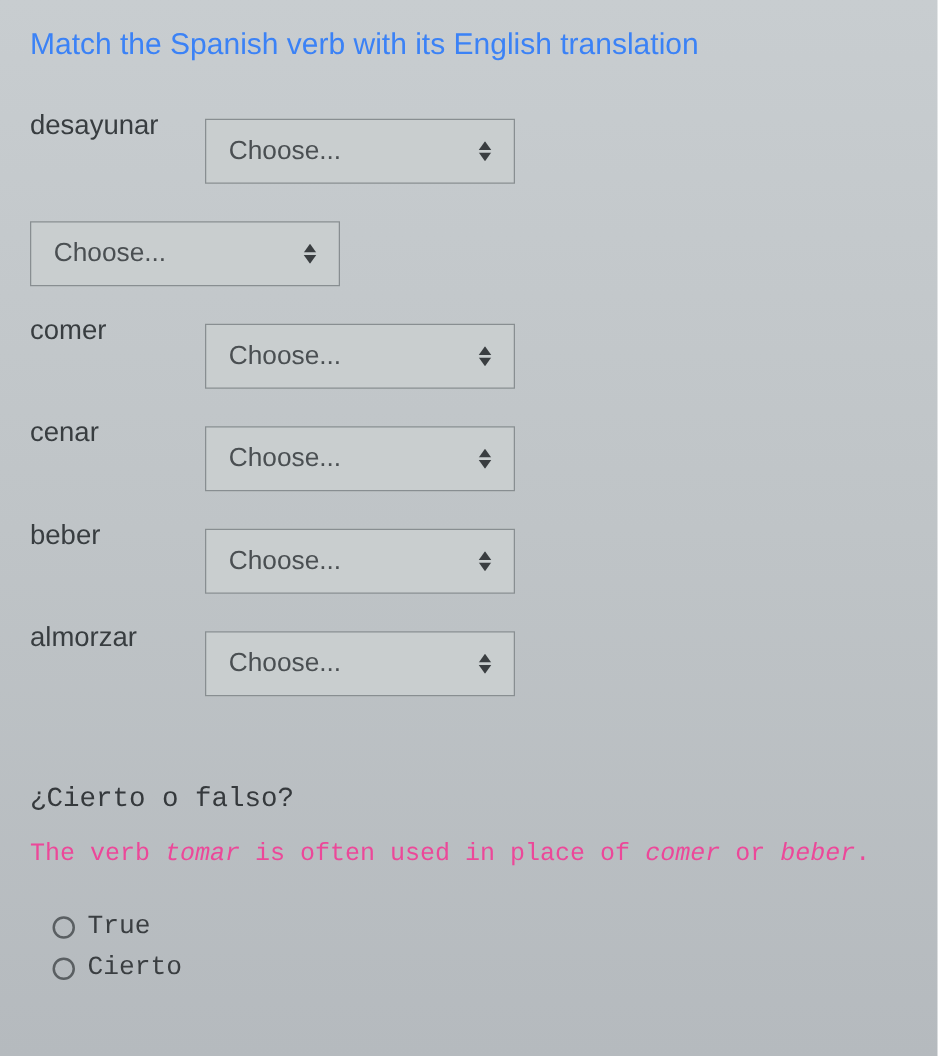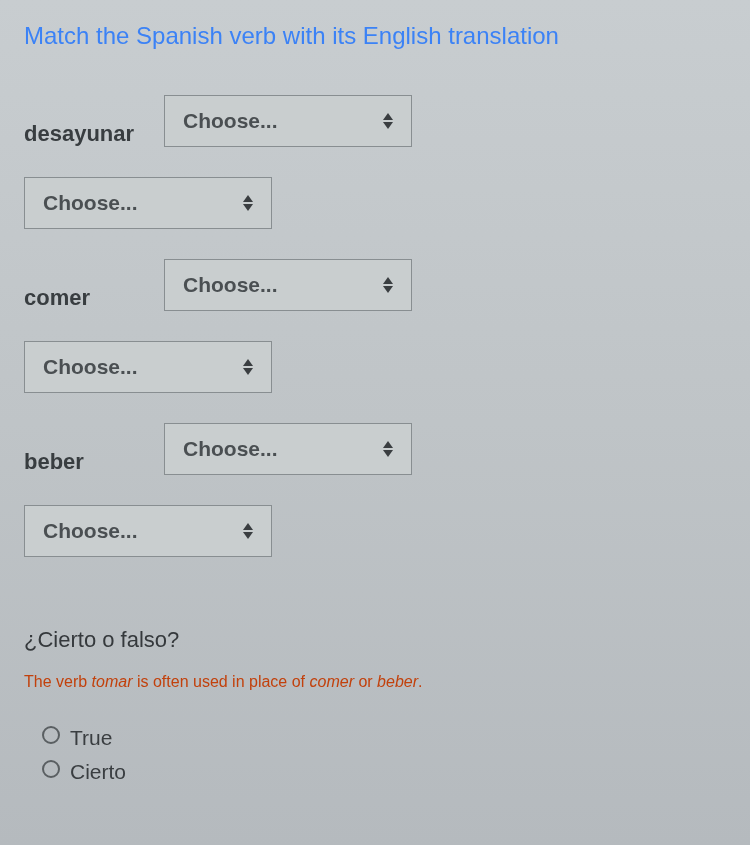--- a/index.html
+++ b/index.html
@@ -20,23 +20,22 @@
       font-weight: 400;
       color: #3b82f6;
       margin-bottom: 28px;
       line-height: 1.3;
     }
     .matching-section {
       margin-bottom: 70px;
     }
     .match-row {
       display: flex;
-      align-items: flex-end;
+      align-items: flex-start;
       margin-bottom: 14px;
-      font-weight: bold;
     }
     .match-label {
       width: 140px;
       font-size: 22px;
       color: #383d40;
       padding-top: 8px;
     }
     .select-wrapper {
       position: relative;
       width: 248px;
@@ -65,43 +64,44 @@
       display: flex;
       flex-direction: column;
       gap: 2px;
       pointer-events: none;
     }
     .select-icon svg {
       display: block;
     }
     .tf-section {
       margin-top: 32px;
+      font-family: Liberation Mono, monospace;
     }
     .tf-heading {
       font-size: 22px;
       color: #35393c;
       margin-bottom: 18px;
     }
     .tf-statement {
-      font-size: 16px;
-      color: #c2410c;
+      font-size: 20px;
+      color: #ec4899;
       margin-bottom: 32px;
       line-height: 1.4;
     }
     .tf-statement em {
       font-style: italic;
     }
     .select-one {
       font-size: 21px;
       color: #3c4043;
       margin-bottom: 14px;
     }
     .radio-option {
       display: flex;
-      align-items: flex-start;
+      align-items: center;
       margin-bottom: 10px;
       margin-left: 18px;
     }
     .radio-circle {
       width: 18px;
       height: 18px;
       border: 2px solid #5a5f62;
       border-radius: 50%;
       background: transparent;
       margin-right: 10px;
@@ -158,20 +158,21 @@
             <polygon points="6,0 11,7 1,7" fill="#3a3e41"></polygon>
           </svg>
         <svg width="12" height="7" viewBox="0 0 12 7">
             <polygon points="1,0 11,0 6,7" fill="#3a3e41"></polygon>
           </svg>
       </span>
     </div>
   </div>
 
   <div class="match-row">
+    <div class="match-label">cenar</div>
     <div class="select-wrapper">
       <div class="select-box">Choose...</div>
       <span class="select-icon">
         <svg width="12" height="7" viewBox="0 0 12 7">
             <polygon points="6,0 11,7 1,7" fill="#3a3e41"></polygon>
           </svg>
         <svg width="12" height="7" viewBox="0 0 12 7">
             <polygon points="1,0 11,0 6,7" fill="#3a3e41"></polygon>
           </svg>
       </span>
@@ -187,20 +188,21 @@
             <polygon points="6,0 11,7 1,7" fill="#3a3e41"></polygon>
           </svg>
         <svg width="12" height="7" viewBox="0 0 12 7">
             <polygon points="1,0 11,0 6,7" fill="#3a3e41"></polygon>
           </svg>
       </span>
     </div>
   </div>
 
   <div class="match-row">
+    <div class="match-label">almorzar</div>
     <div class="select-wrapper">
       <div class="select-box">Choose...</div>
       <span class="select-icon">
         <svg width="12" height="7" viewBox="0 0 12 7">
             <polygon points="6,0 11,7 1,7" fill="#3a3e41"></polygon>
           </svg>
         <svg width="12" height="7" viewBox="0 0 12 7">
             <polygon points="1,0 11,0 6,7" fill="#3a3e41"></polygon>
           </svg>
       </span>

